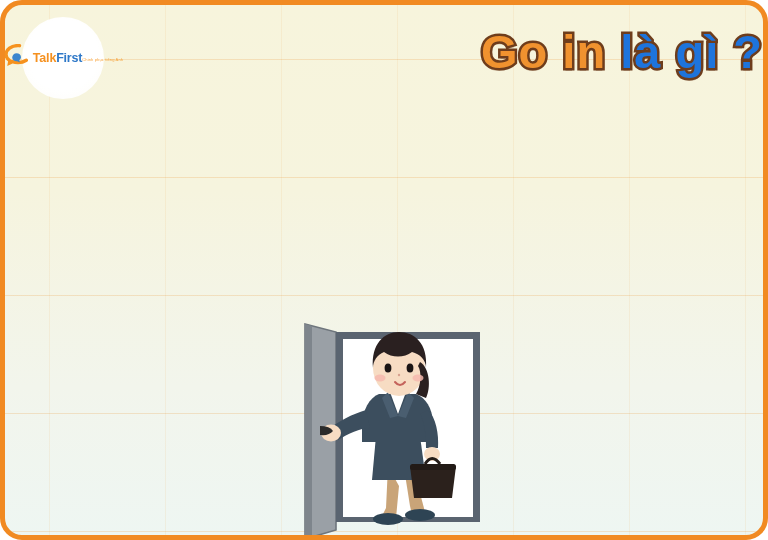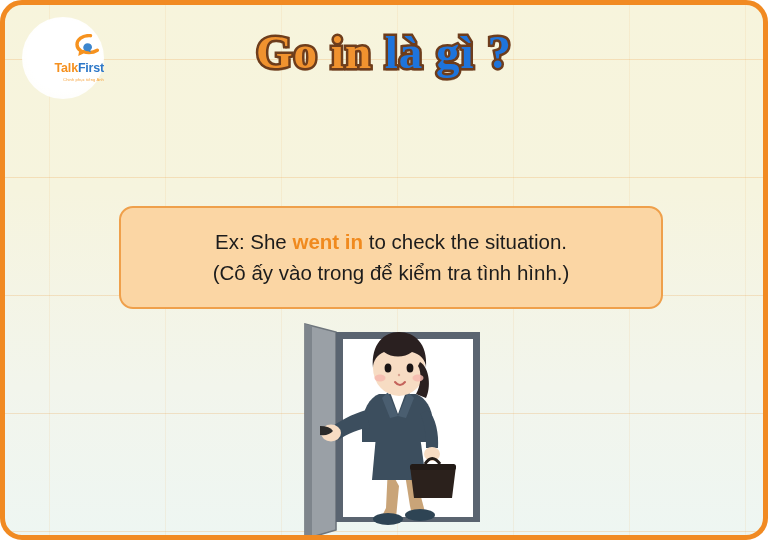--- a/index.html
+++ b/index.html
@@ -34,38 +34,38 @@
     background-size:100% 118px;
     background-position:0 54px;
     opacity:.5;
   }
 
   
   .logo{
     position:absolute;left:17px;top:12px;width:82px;height:82px;
     border-radius:50%;
     background:radial-gradient(circle at 50% 46%, #ffffff 58%, rgba(255,255,255,0.92) 74%, rgba(255,255,255,0.0) 100%);
-    display:flex;flex-direction:column;align-items:flex-end;justify-content:center;
+    display:flex;flex-direction:row;align-items:center;justify-content:center;
   }
   .logo-mark{width:30px;height:26px;position:relative;margin-bottom:2px;}
   .logo-name{
     font-size:12.5px;font-weight:bold;letter-spacing:-.2px;line-height:1;
     color:#F59120;
   }
   .logo-name .t2{color:#2E78C8;}
   .logo-tag{
     font-size:4.1px;color:#F7A23A;letter-spacing:.1px;margin-top:2px;
     white-space:nowrap;transform:scaleY(1.05);
   }
 
   
   .title{
     position:absolute;left:0;right:0;top:20px;
-    text-align:center;
-    font-family:Liberation Serif, serif;
+    text-align:right;
+    font-family:Liberation Sans, sans-serif;
     font-weight:bold;
     font-size:47px;
     letter-spacing:1px;
     line-height:1.15;
     white-space:nowrap;
   }
   .title span{
     -webkit-text-stroke:5px #6E3D1C;
     paint-order:stroke fill;
     text-shadow:0 3px 0 rgba(110,61,28,.35);
@@ -125,24 +125,20 @@
     <div class="logo-name"><span>Talk</span><span class="t2">First</span></div>
     <div class="logo-tag">Chinh phục tiếng Anh</div>
   </div>
 
   <div class="title">
     <span class="t-orange">Go in</span>
     <span class="t-blue">là gì ?</span>
   </div>
 
 
-  <div class="exbox">
-    <div class="exline"><span>Ex: She </span><span class="kw">went in</span><span> to check the situation.</span></div>
-    <div class="exline">(Cô ấy vào trong để kiểm tra tình hình.)</div>
-  </div>
 
   <div class="illus">
     <svg width="190" height="227" viewBox="0 0 190 227">
 
       <polygon points="5,6 36,14 36,212 5,221" fill="#9AA0A6" stroke="#6E757C" stroke-width="1.6"></polygon>
       <polygon points="5,6 12,8 12,219 5,221" fill="#7E858C"></polygon>
       <circle cx="24" cy="112" r="3.2" fill="#C9CDD2"></circle>
 
       <rect x="36" y="14" width="144" height="190" fill="#5A6470"></rect>
       <rect x="43" y="21" width="130" height="178" fill="#FFFFFF"></rect>

